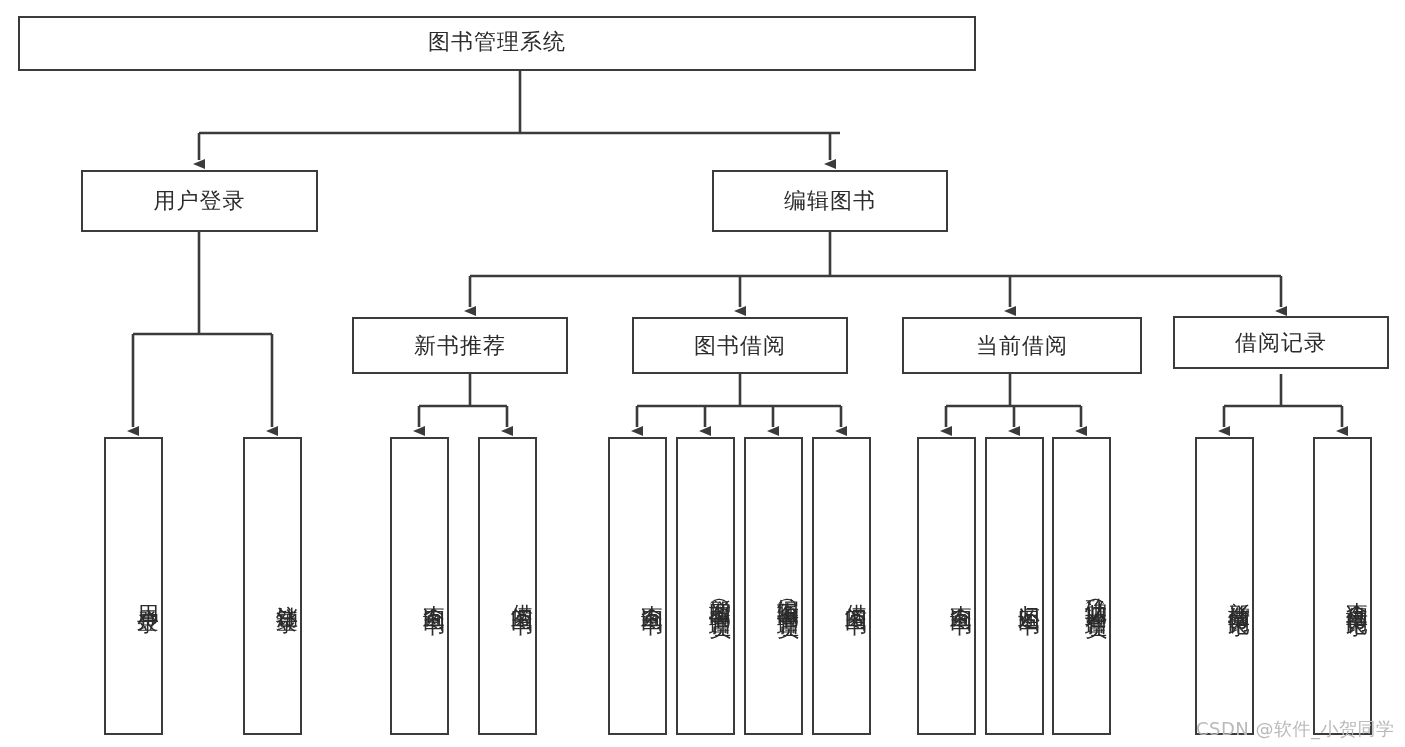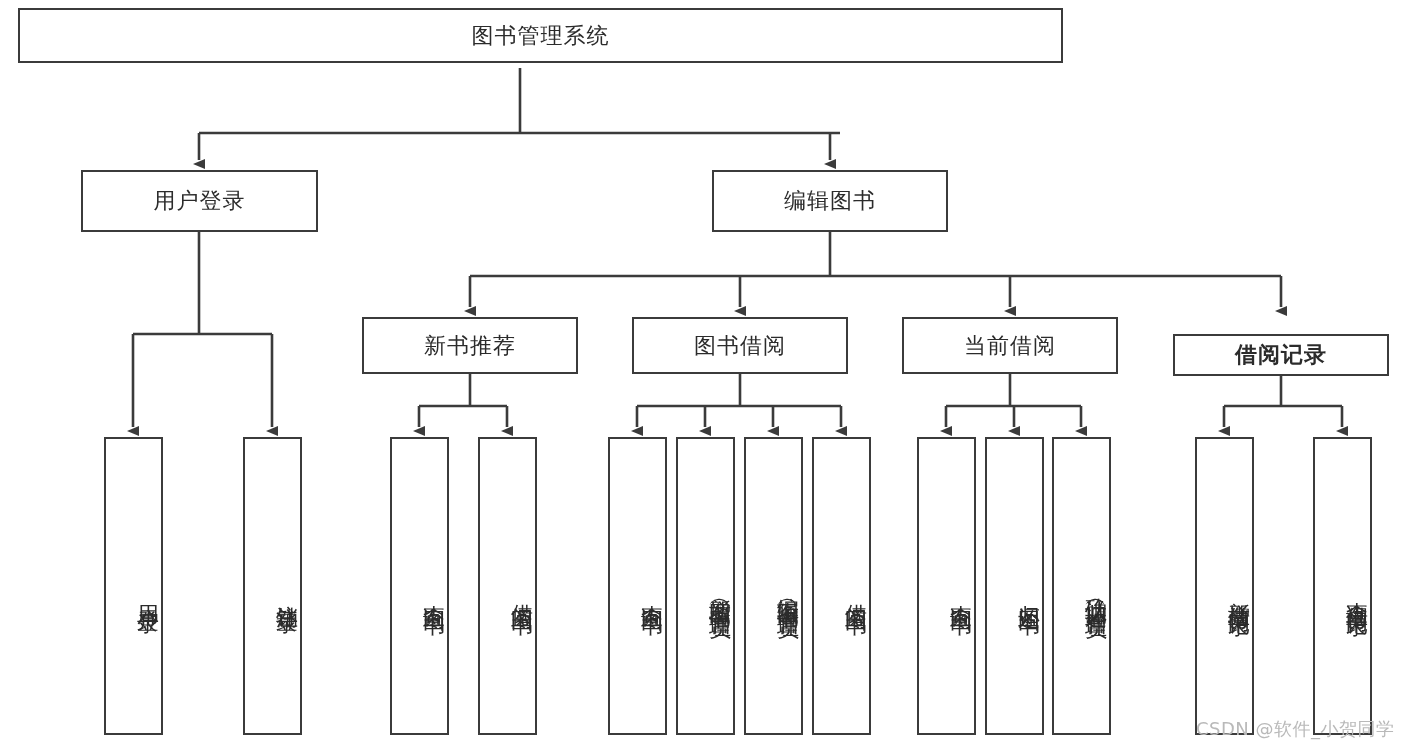--- a/index.html
+++ b/index.html
@@ -114,41 +114,41 @@
       <path d="M1014,406 L1014,427" marker-end="url(#arrow)"></path>
       <path d="M1081,406 L1081,427" marker-end="url(#arrow)"></path>
 
       <path d="M1281,374 L1281,406"></path>
       <path d="M1224,406 L1342,406"></path>
       <path d="M1224,406 L1224,427" marker-end="url(#arrow)"></path>
       <path d="M1342,406 L1342,427" marker-end="url(#arrow)"></path>
     </g>
   </svg>
 
-  <div class="node h" style="left:18px; top:8px; width:1045px; height:55px;">
+  <div class="node h" style="left:18px; top:16px; width:958px; height:55px;font-family:Liberation Mono, monospace;">
     <span>图书管理系统</span>
   </div>
 
   <div class="node h" style="left:81px; top:170px; width:237px; height:62px;">
     <span>用户登录</span>
   </div>
   <div class="node h" style="left:712px; top:170px; width:236px; height:62px;">
     <span>编辑图书</span>
   </div>
 
-  <div class="node h" style="left:362px; top:317px; width:216px; height:57px;">
+  <div class="node h" style="left:352px; top:317px; width:216px; height:57px;">
     <span>新书推荐</span>
   </div>
   <div class="node h" style="left:632px; top:317px; width:216px; height:57px;text-align:center;">
     <span>图书借阅</span>
   </div>
-  <div class="node h" style="left:902px; top:317px; width:216px; height:57px;">
+  <div class="node h" style="left:902px; top:317px; width:240px; height:57px;">
     <span>当前借阅</span>
   </div>
-  <div class="node h" style="left:1173px; top:334px; width:216px; height:42px;font-weight:bold;">
+  <div class="node h" style="left:1173px; top:316px; width:216px; height:53px;">
     <span>借阅记录</span>
   </div>
 
   <div class="node v" style="left:104px; top:437px; width:59px; height:298px;">
     <span>用户登录</span>
   </div>
   <div class="node v" style="left:243px; top:437px; width:59px; height:298px;">
     <span>注销登录</span>
   </div>
 

